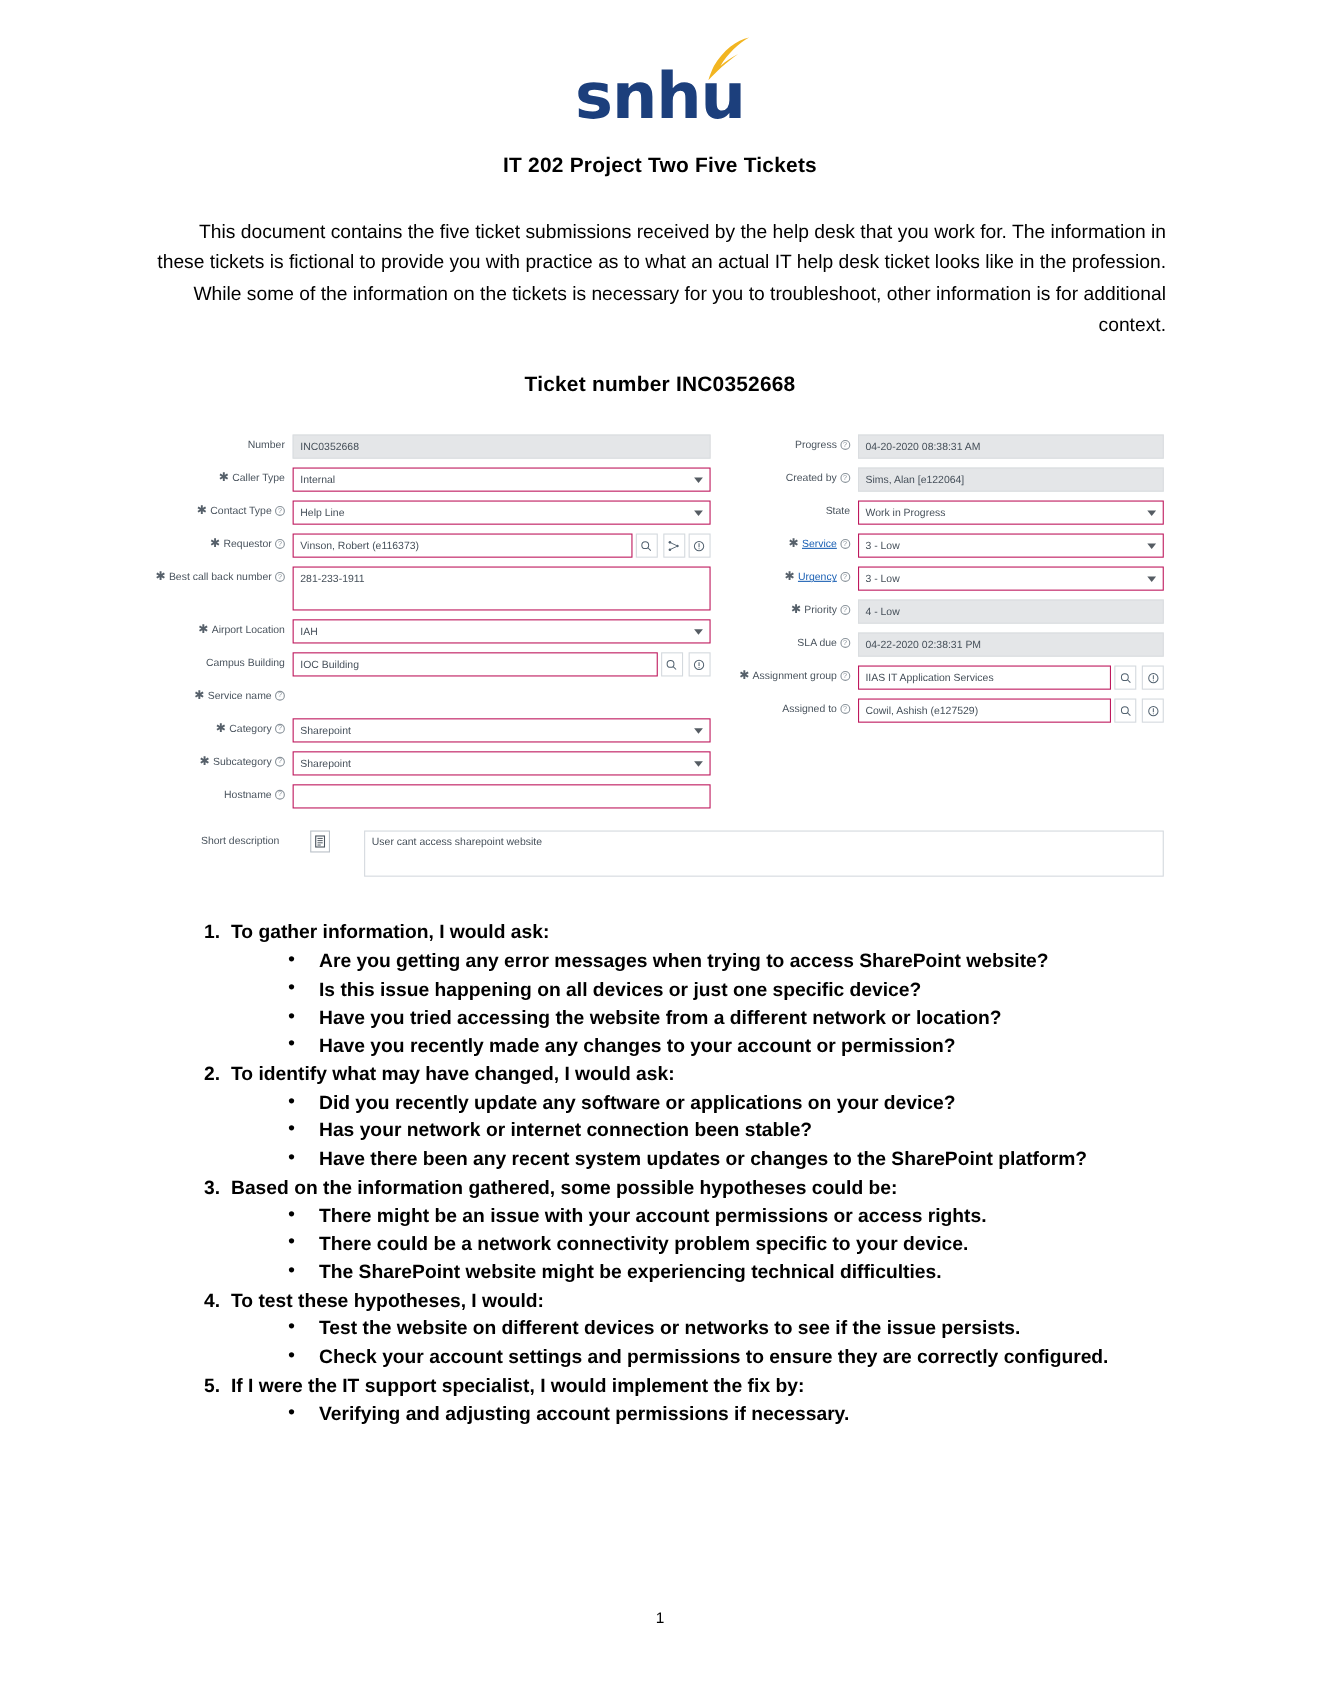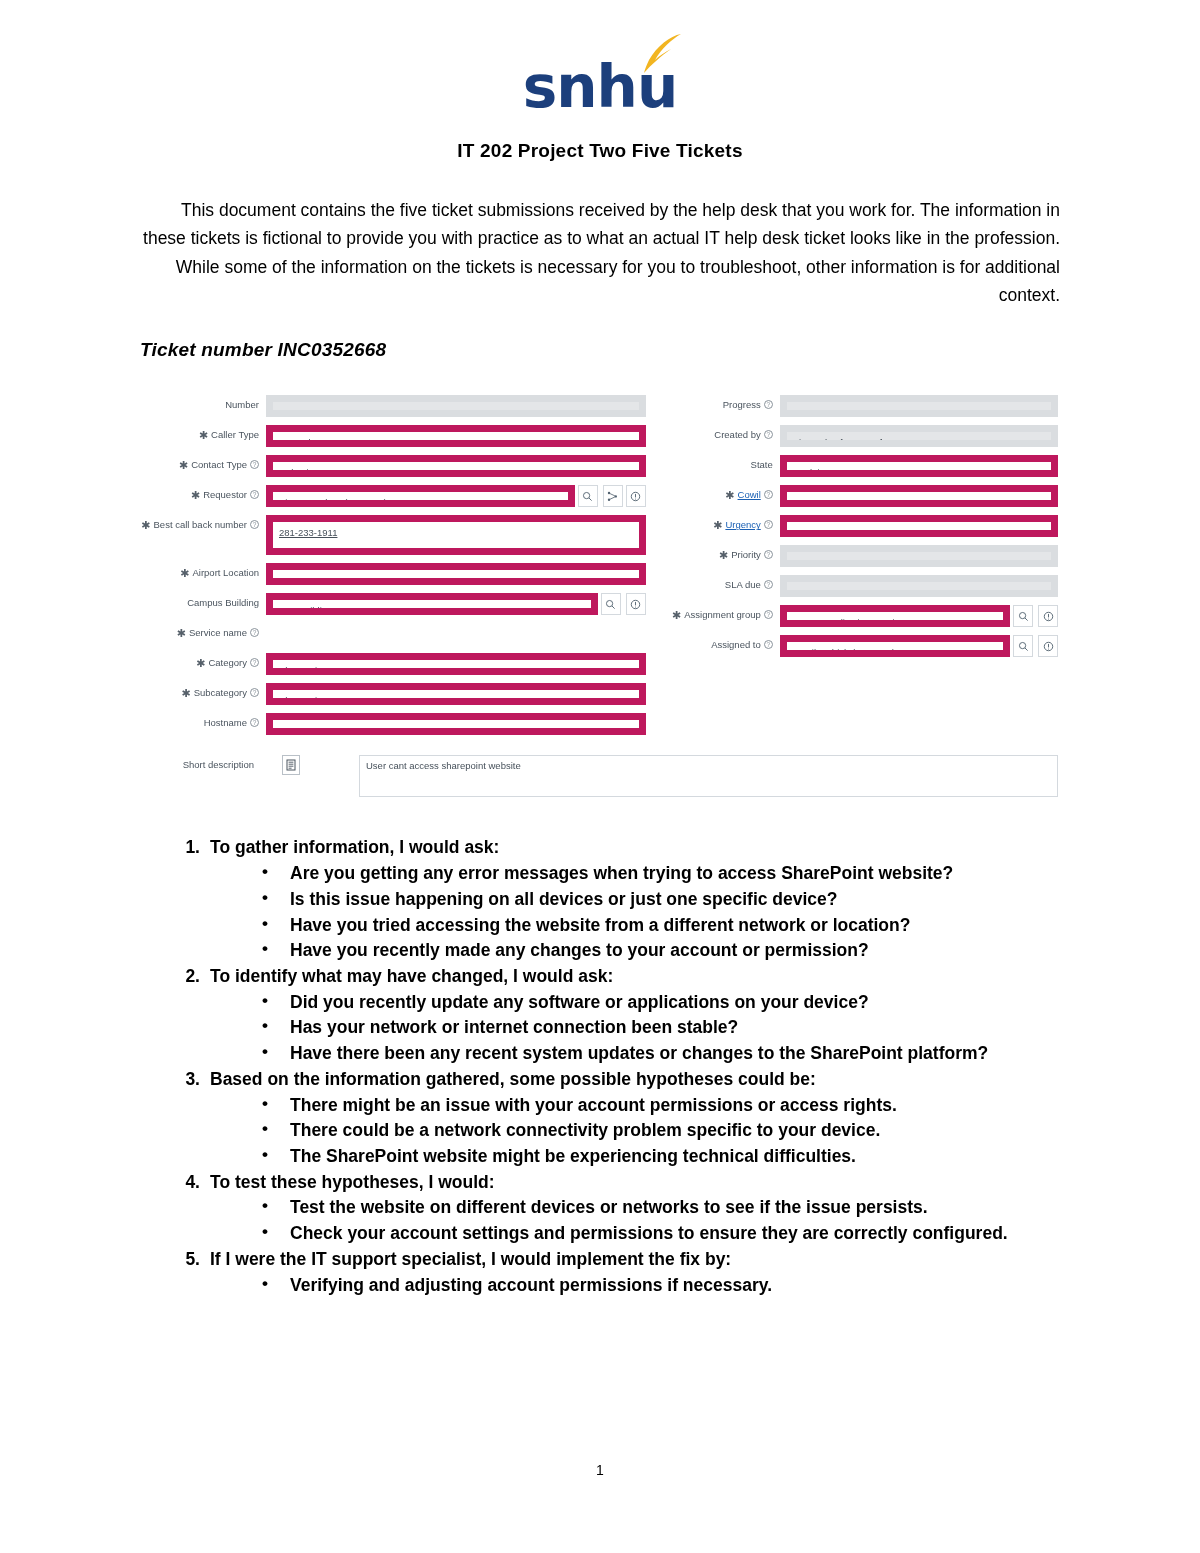--- a/index.html
+++ b/index.html
@@ -41,26 +41,25 @@
     margin:22px 0 0 0;
     letter-spacing:.2px;
   }
   p.intro {
     font-size:17.5px;
     line-height:1.62;
     margin:34px 0 0 0;
     text-align:right;
   }
   h2.ticket-title {
-    text-align:left;
+    text-align:center;
     font-size:19px;
     font-weight:bold;
     margin:30px 0 0 0;
     letter-spacing:.2px;
-    font-style:italic;
   }
 
   
   .form-card {
     margin-top:34px;
     position:relative;
     width:920px;
     margin-left:-2px;
     font-family:"Liberation Sans", sans-serif;
     font-size:9.5px;
@@ -87,30 +86,29 @@
     white-space:normal;
   }
   .col-left .flabel  { width:128px; }
   .col-right .flabel { width:130px; }
 
   .fctl { flex:1 1 auto; position:relative; display:flex; align-items:flex-start; }
 
   .fbox {
     flex:1 1 auto;
     height:22px;
-    border:7px solid #be185d;
+    border:1px solid #be185d;
     background:#fff;
     padding:3px 28px 3px 6px;
     font-size:9.5px;
     color:#46505a;
     line-height:15px;
     white-space:nowrap;
     overflow:hidden;
     position:relative;
-    text-decoration:underline;
   }
   .fbox.readonly { background:#e4e6e8; border-color:#dadde0; }
   .fbox.tall { height:40px; }
 
   .caret {
     position:absolute;
     right:6px; top:8px;
     width:0;height:0;
     border-left:4px solid transparent;
     border-right:4px solid transparent;
@@ -173,21 +171,20 @@
     flex:0 0 auto;
   }
   .shortdesc-box {
     flex:1 1 auto;
     height:42px;
     border:1px solid #d4d9de;
     background:#fff;
     padding:4px 6px;
     font-size:9.5px;
     color:#46505a;
-    margin-left:28px;
   }
 
   
   .answers { margin-top:38px; font-size:17.5px; line-height:1.47; }
   ol.steps { list-style:none; margin:0; padding:0 0 0 30px; }
   ol.steps > li { position:relative; padding-left:40px; margin-bottom:0px; }
   ol.steps > li > .num {
     position:absolute; left:0; top:0;
     width:30px; text-align:right;
     font-weight:bold;
@@ -362,21 +359,21 @@
         </div>
 
         <div class="frow">
           <div class="flabel">State</div>
           <div class="fctl">
             <div class="fbox"><span>Work in Progress</span><span class="caret"></span></div>
           </div>
         </div>
 
         <div class="frow">
-          <div class="flabel"><span class="star">✱</span><span class="lnk">Cowil</span><span class="qmark">?</span></div>
+          <div class="flabel"><span class="star">✱</span><span class="lnk">Service</span><span class="qmark">?</span></div>
           <div class="fctl">
             <div class="fbox"><span>3 - Low</span><span class="caret"></span></div>
           </div>
         </div>
 
         <div class="frow">
           <div class="flabel"><span class="star">✱</span><span class="lnk">Urgency</span><span class="qmark">?</span></div>
           <div class="fctl">
             <div class="fbox"><span>3 - Low</span><span class="caret"></span></div>
           </div>

